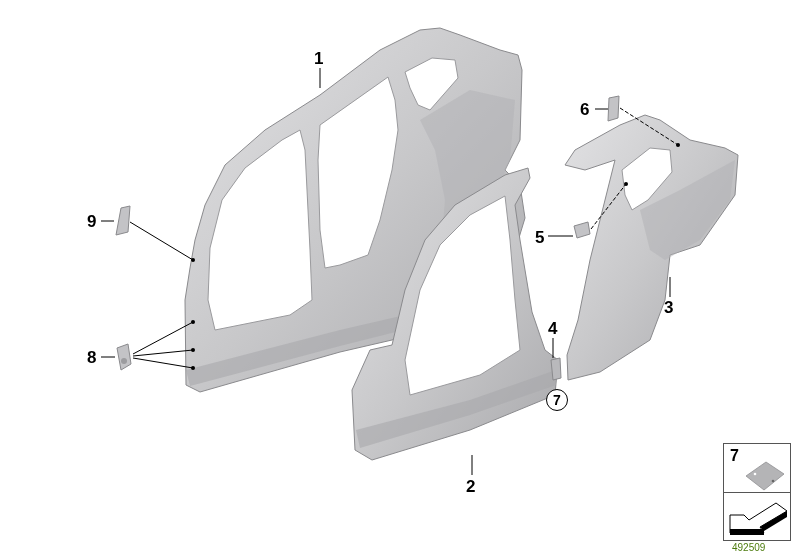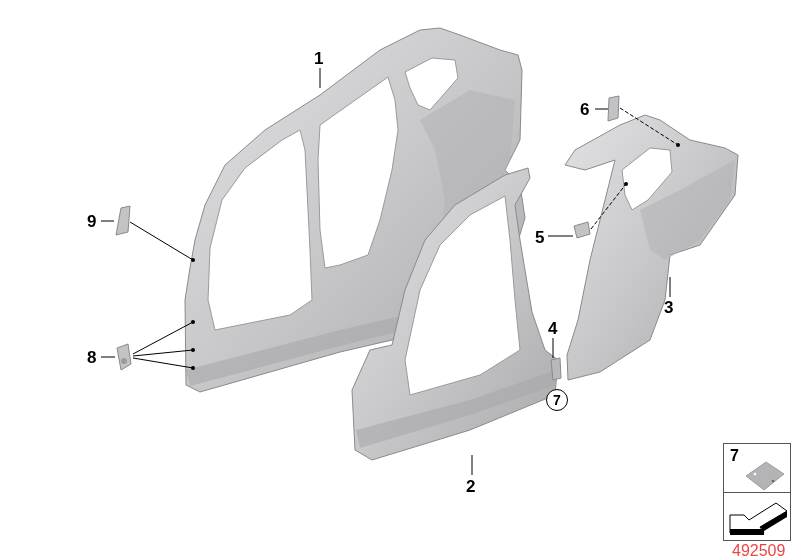--- a/index.html
+++ b/index.html
@@ -4,21 +4,21 @@
 <style>
   html, body { margin:0; padding:0; background:#ffffff; }
   body { width:800px; height:560px; position:relative; overflow:hidden; font-family:"Liberation Sans", sans-serif; }
   #stage { position:absolute; left:0; top:0; width:800px; height:560px; }
   .callout { position:absolute; font-family:"Liberation Sans", sans-serif; font-weight:bold; font-size:17px; color:#000; line-height:1; }
   .circled { position:absolute; width:20px; height:20px; border:1.5px solid #000; border-radius:50%; font-weight:bold; font-size:14px; text-align:center; line-height:20px; color:#000; background:#fff; }
   .legend-box { position:absolute; left:723px; top:443px; width:66px; height:96px; border:1px solid #555; background:#fff; }
   .legend-top { position:absolute; left:0; top:0; width:66px; height:48px; border-bottom:1px solid #555; }
   .legend-num { position:absolute; left:6px; top:3px; font-weight:bold; font-size:16px; }
   .legend-bottom { position:absolute; left:0; top:49px; width:66px; height:47px; }
-  .diagram-id { position:absolute; left:732px; top:542px; font-size:16px; color:#ef4444; }
+  .diagram-id { position:absolute; left:732px; top:542px; font-size:10px; color:#4d7c0f; }
 </style>
 </head>
 <body>
 
 <svg id="stage" viewBox="0 0 800 560" xmlns="http://www.w3.org/2000/svg">
   <defs>
     <linearGradient id="g1" x1="0" y1="0" x2="1" y2="1">
       <stop offset="0" stop-color="#e2e2e4"></stop>
       <stop offset="0.5" stop-color="#c8c8ca"></stop>
       <stop offset="1" stop-color="#a9a9ac"></stop>

